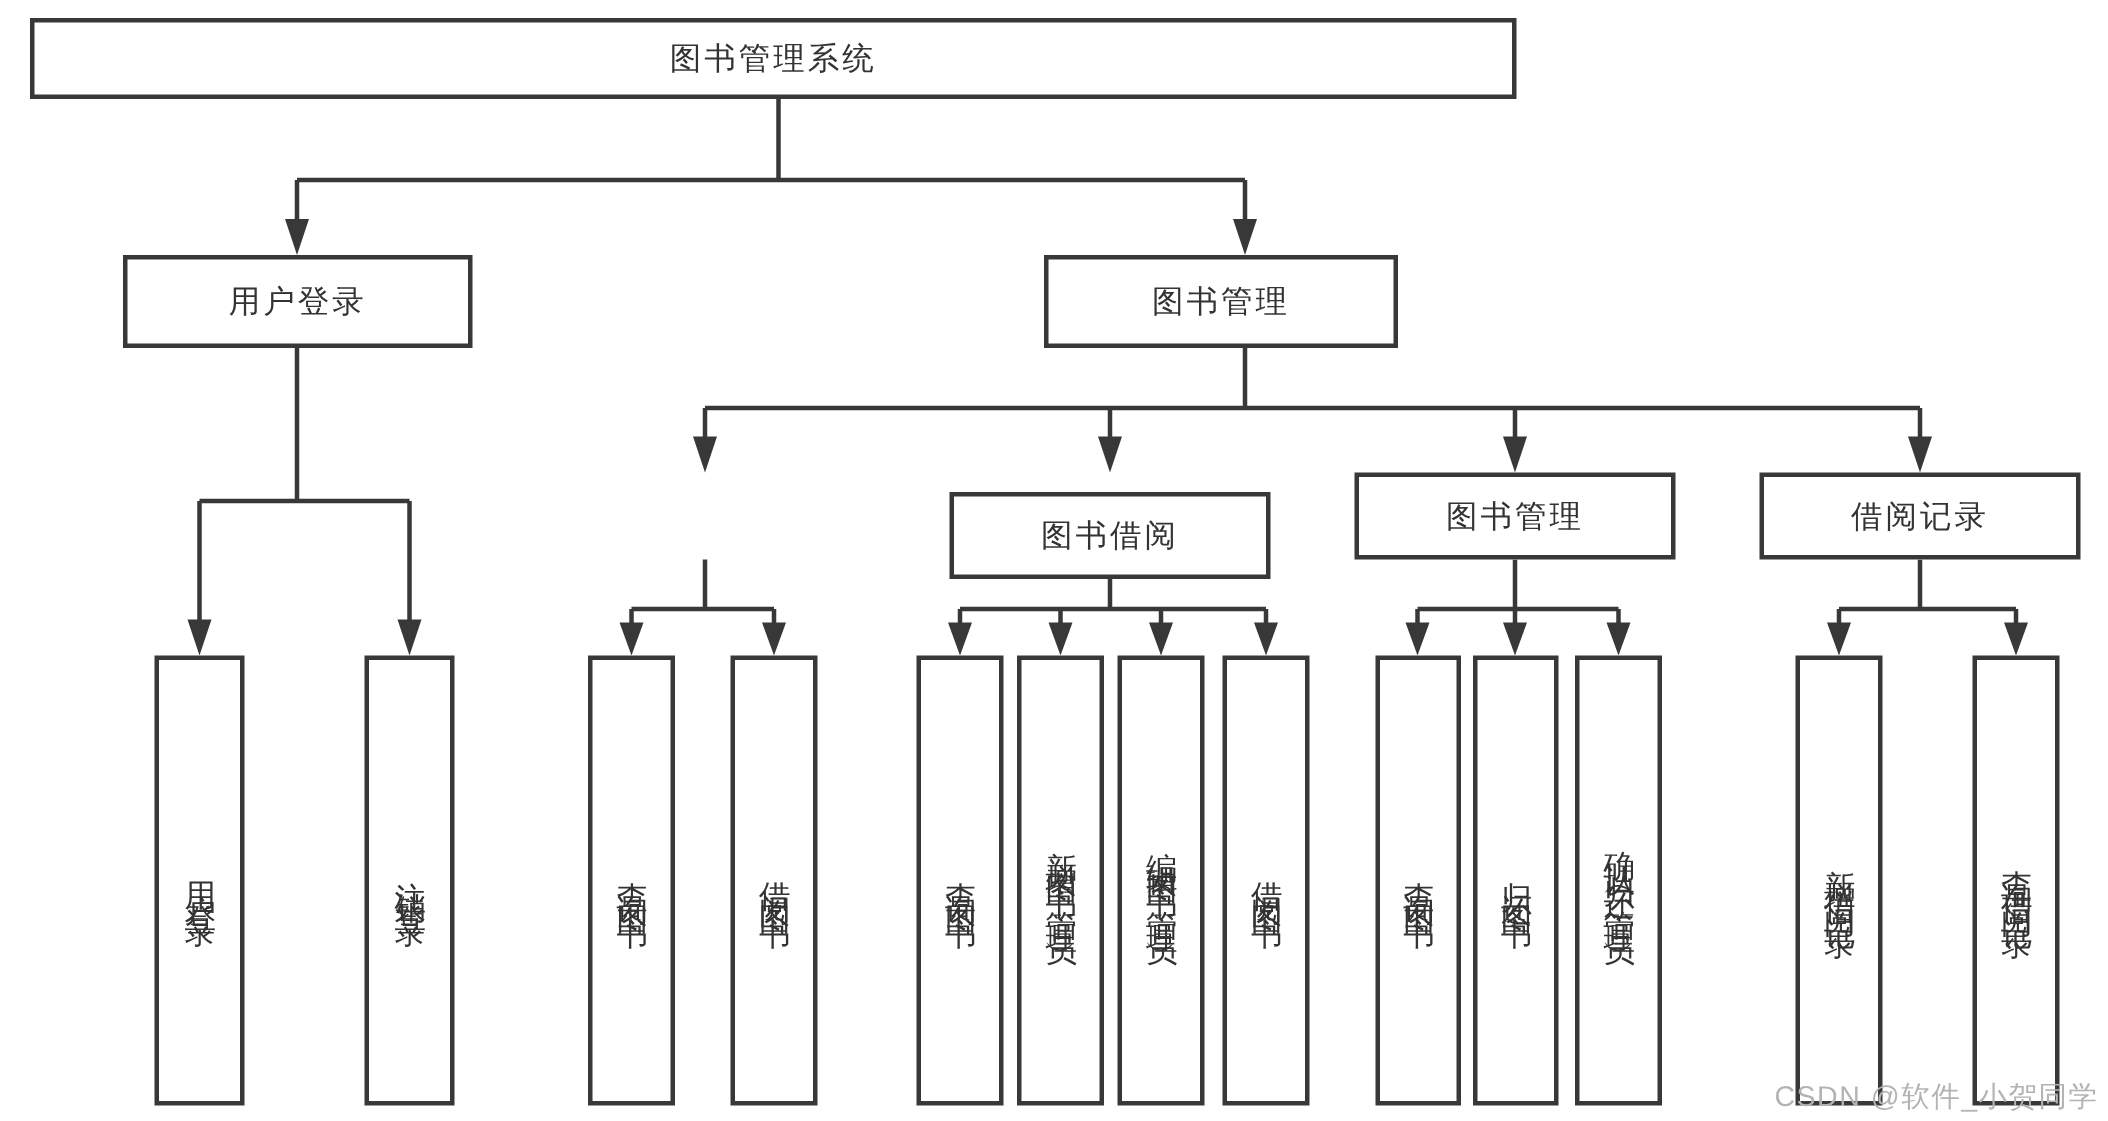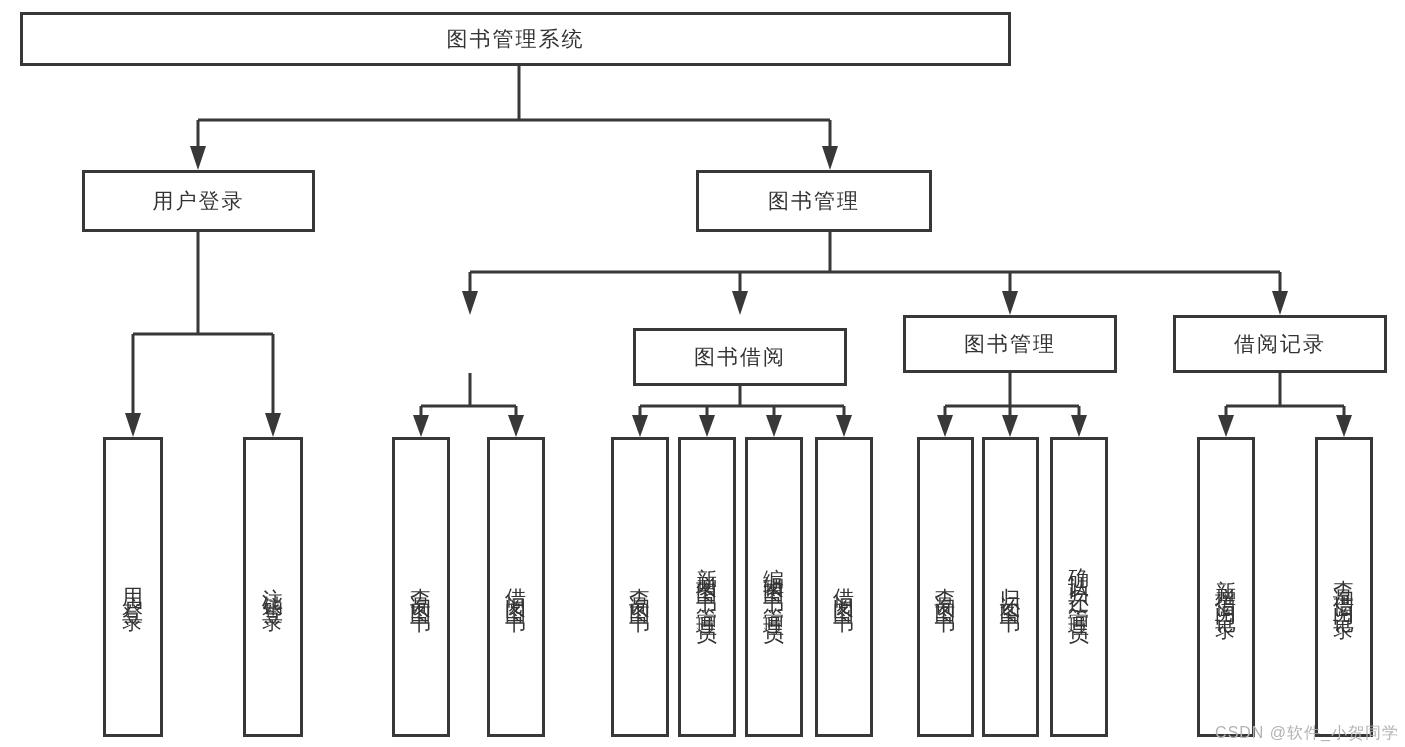--- a/index.html
+++ b/index.html
@@ -36,21 +36,21 @@
     writing-mode: vertical-rl;
     text-orientation: mixed;
     font-size: 21px;
     letter-spacing: 8px;
     line-height: 1.1;
   }
   .watermark {
     position: absolute;
     right: 6px;
     bottom: 3px;
-    font-size: 16px;
+    font-size: 19px;
     letter-spacing: 1px;
     color: #b3b3b3;
     white-space: nowrap;
   }
 </style>
 </head>
 <body>
 
 <div class="stage">
 

